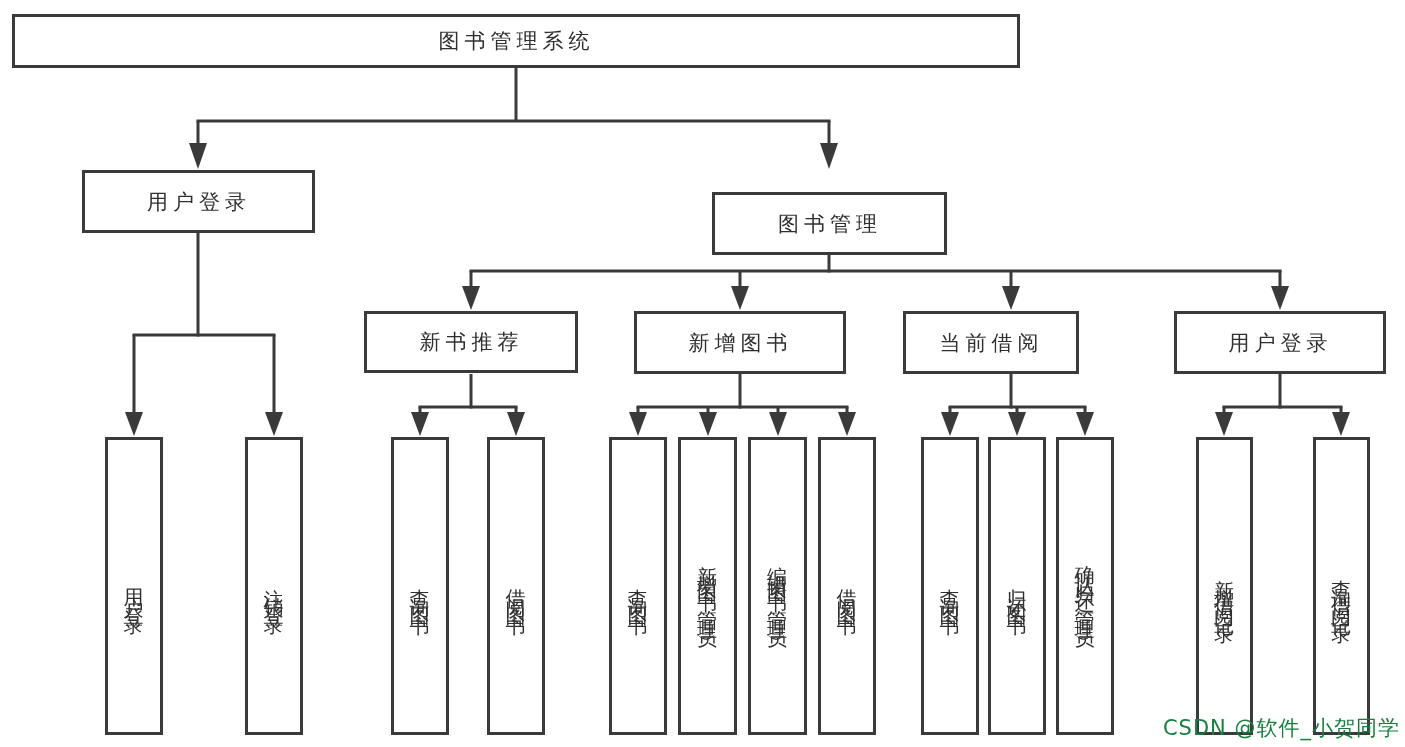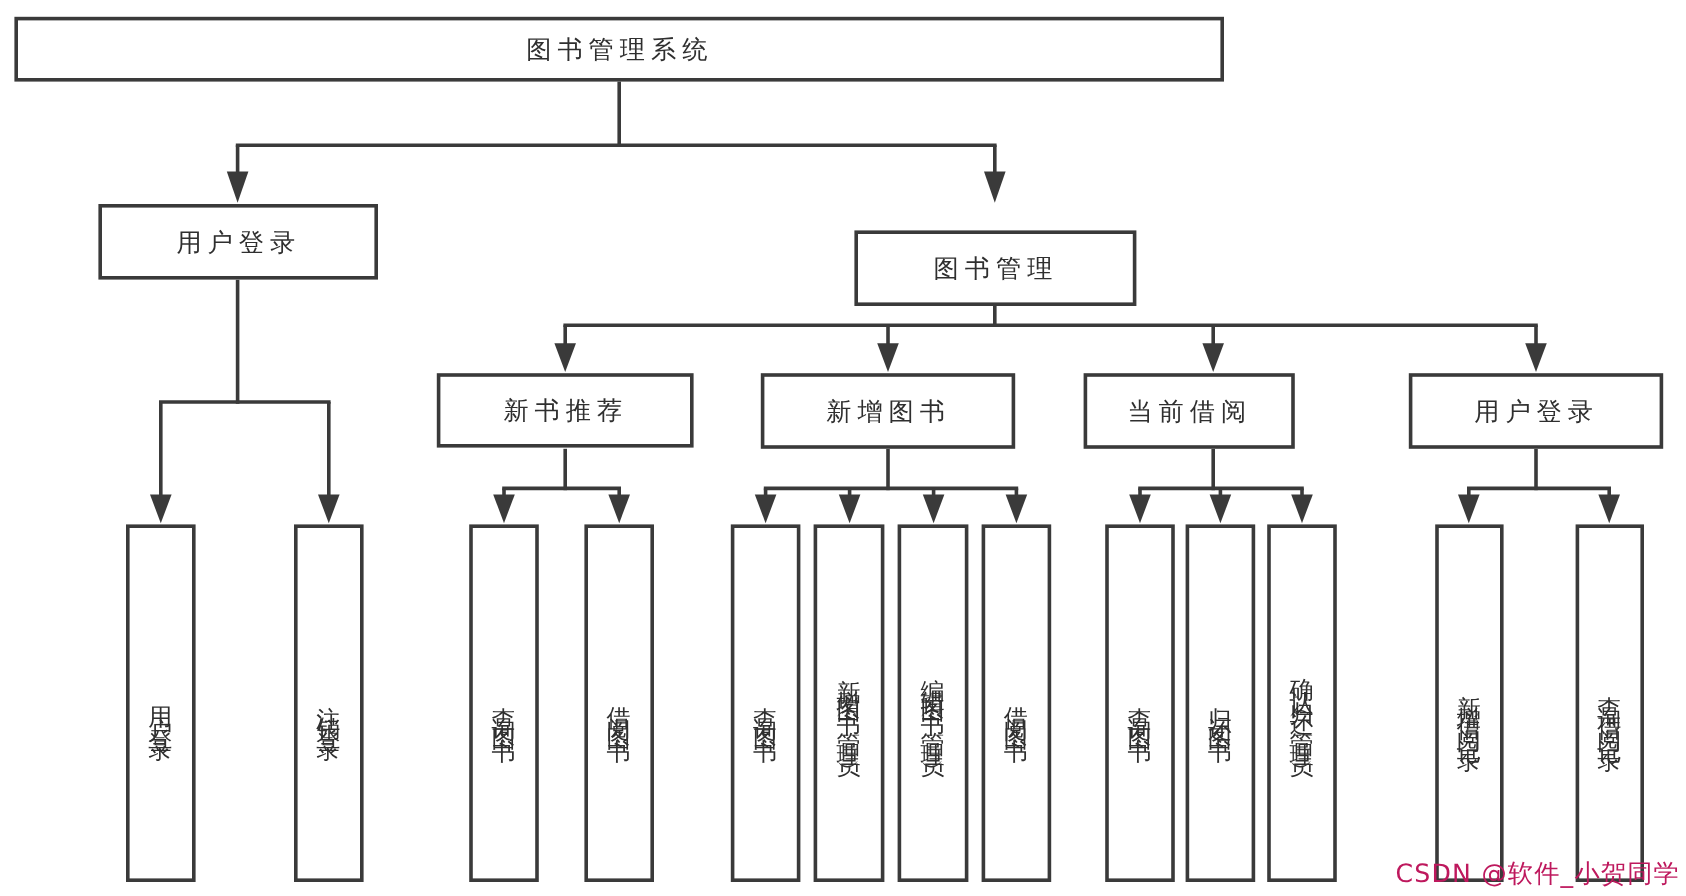--- a/index.html
+++ b/index.html
@@ -70,21 +70,21 @@
   .b-lf-20       { left: 921px;  width: 58px; }
   .b-lf-21       { left: 988px;  width: 58px; }
   .b-lf-22       { left: 1056px; width: 58px; }
   .b-lf-30       { left: 1196px; width: 57px; }
   .b-lf-31       { left: 1313px; width: 57px; }
   #watermark {
     position: absolute;
     right: 5px;
     top: 714px;
     font-size: 21px;
-    color: #be185d;
+    color: #15803d;
     letter-spacing: 1px;
     white-space: nowrap;
     z-index: 3;
   }
 </style>
 </head>
 <body>
 
 <div id="canvas">
 

